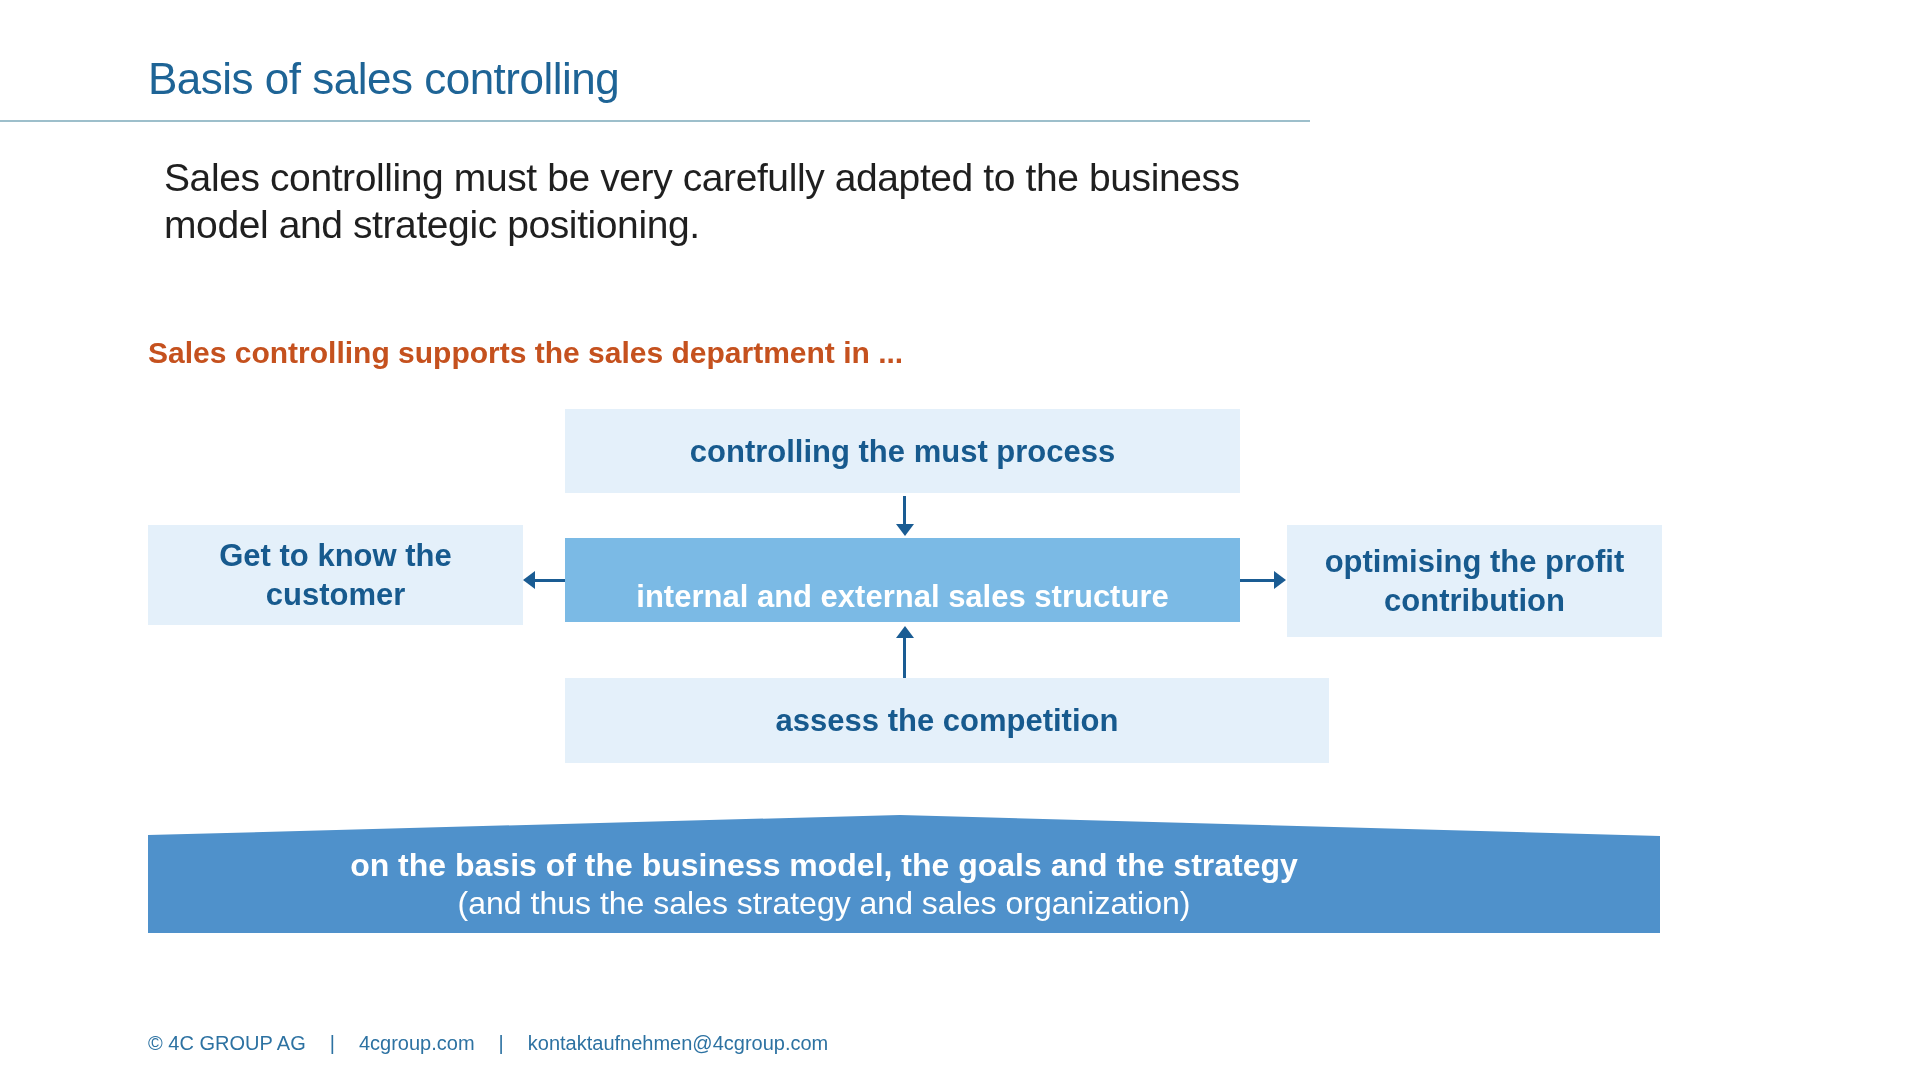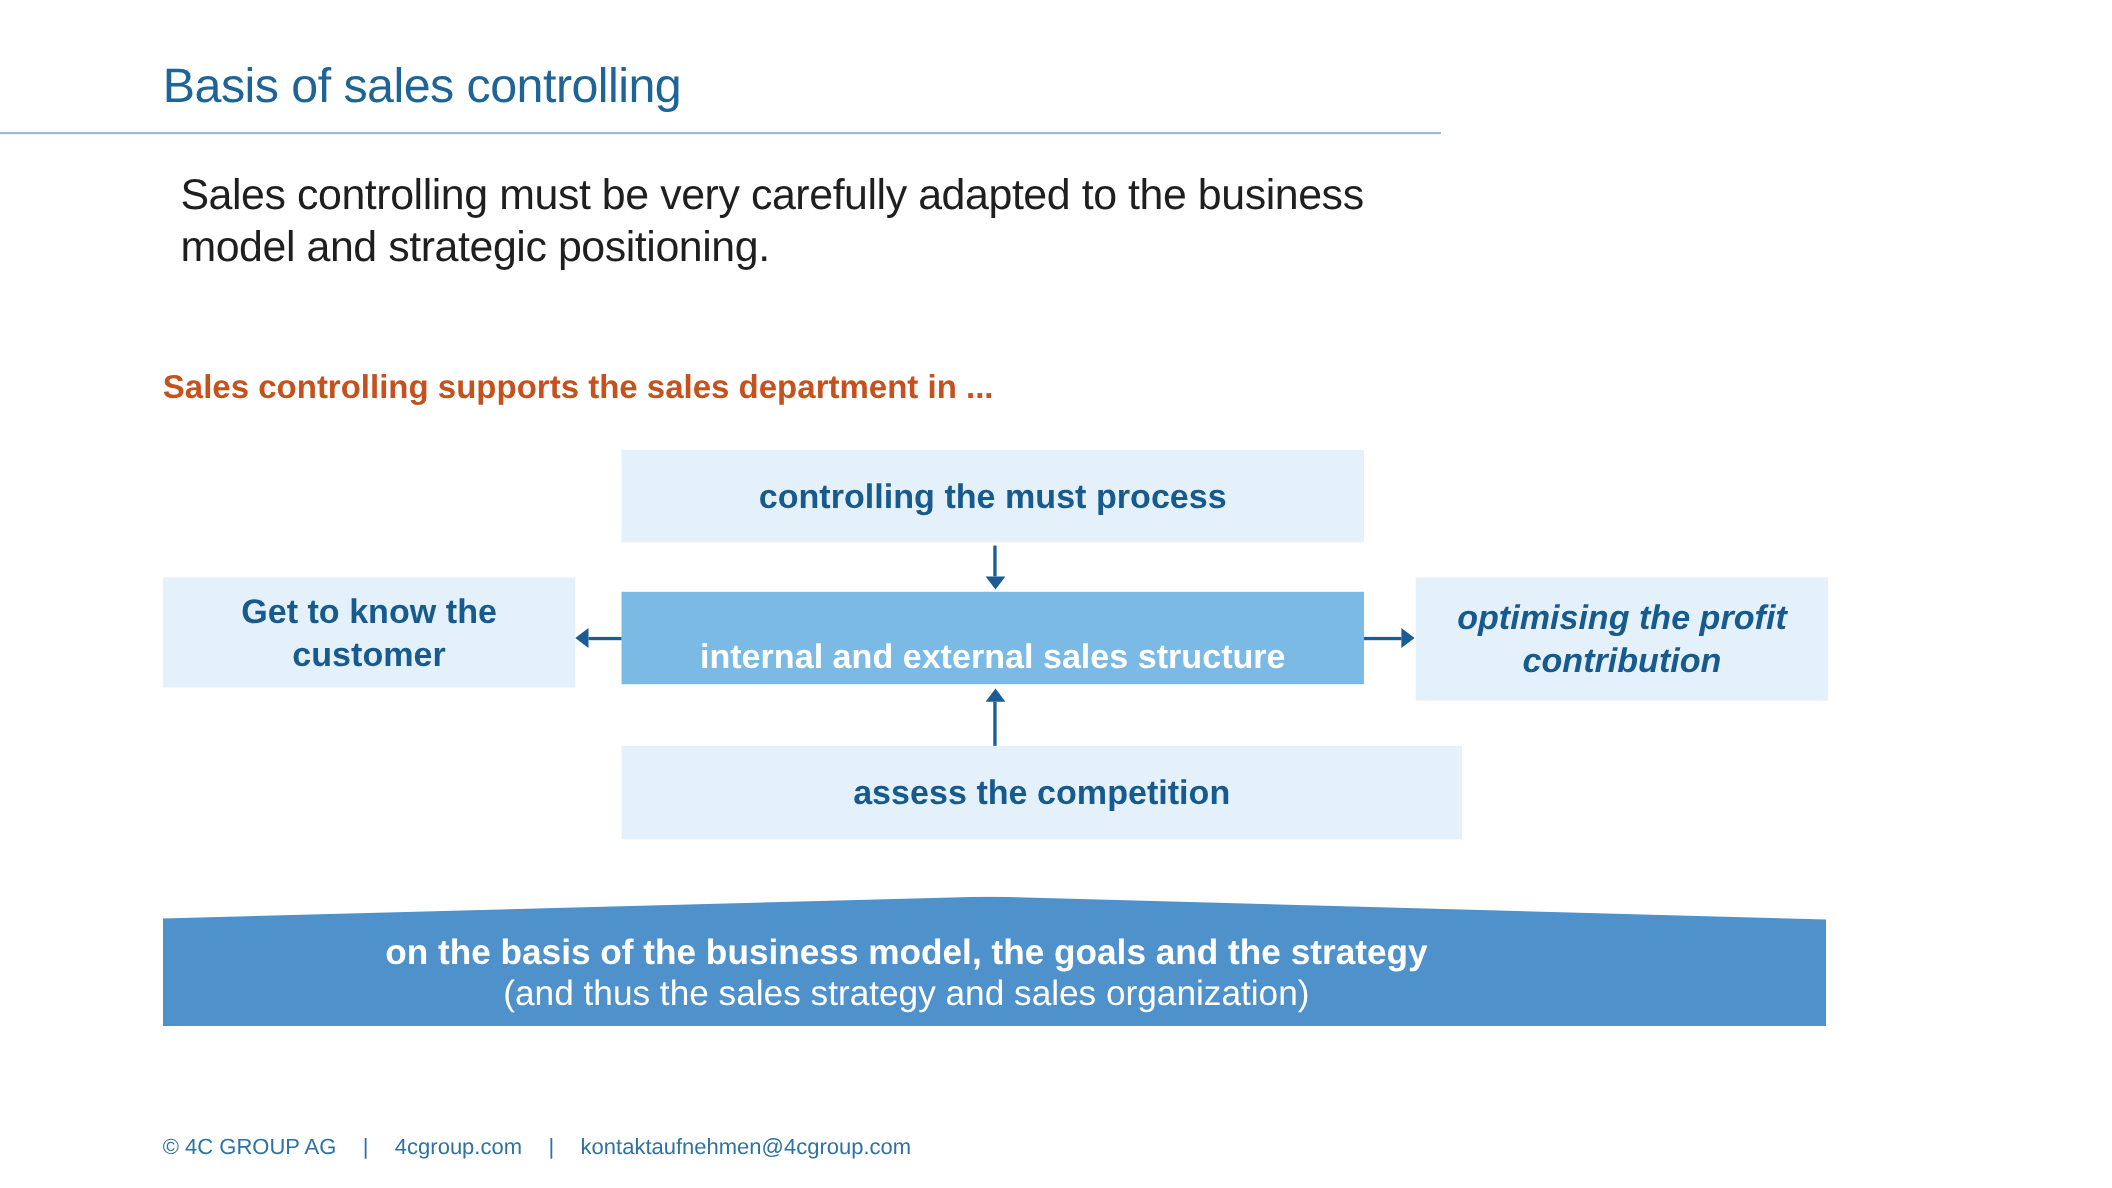--- a/index.html
+++ b/index.html
@@ -68,21 +68,21 @@
     font-weight: 700;
     line-height: 39px;
     color: var(--box-text-blue, #175A8E);
     white-space: pre-line;
   }
   .box-top    { left: 565px;  top: 409px; width: 675px; height: 84px; }
   .box-center { left: 565px;  top: 538px; width: 675px; height: 84px; background: var(--box-mid-bg, #7BBAE5); }
   .box-center .label { color: #ffffff; margin-top: 33px; }
   .box-bottom { left: 565px;  top: 678px; width: 764px; height: 85px; }
   .box-left   { left: 148px;  top: 525px; width: 375px; height: 100px; }
-  .box-right  { left: 1287px; top: 525px; width: 375px; height: 112px; font-style: italic; }
+  .box-right  { left: 1287px; top: 525px; width: 375px; height: 112px; }
 
   .arrow { position: absolute; }
   .arrow .shaft { position: absolute; background: var(--arrow-blue, #1A5C93); }
   .arrow .head  { position: absolute; width: 0; height: 0; }
 
   .arrow-down { left: 896px; top: 496px; width: 18px; height: 40px; }
   .arrow-down .shaft { left: 7px; top: 0; width: 3px; height: 28px; }
   .arrow-down .head  { left: 0; top: 28px;
     border-left: 9px solid transparent; border-right: 9px solid transparent;
     border-top: 12px solid var(--arrow-blue, #1A5C93); }

